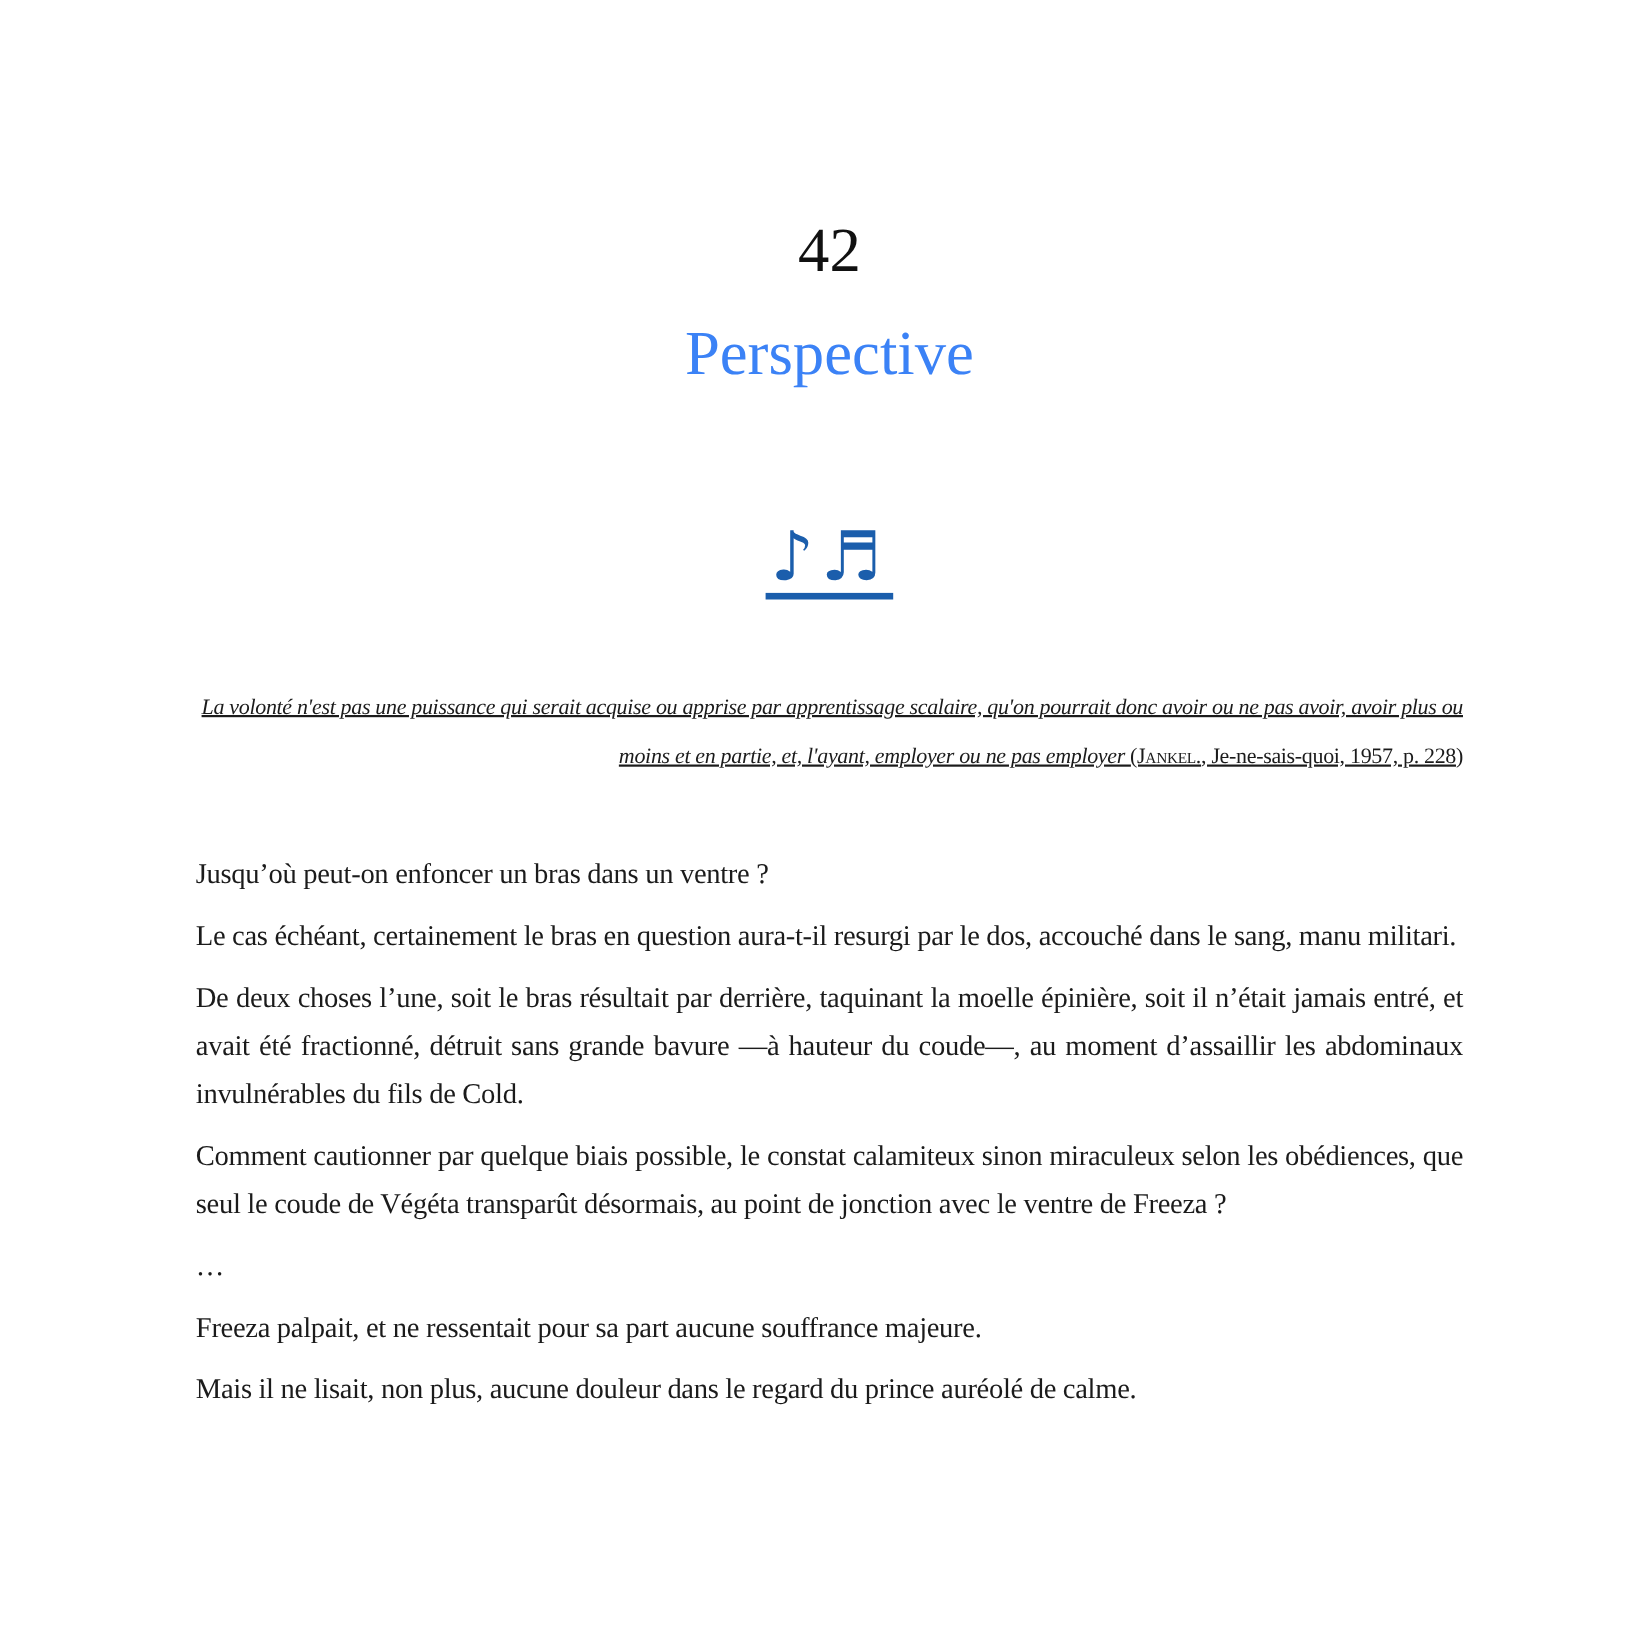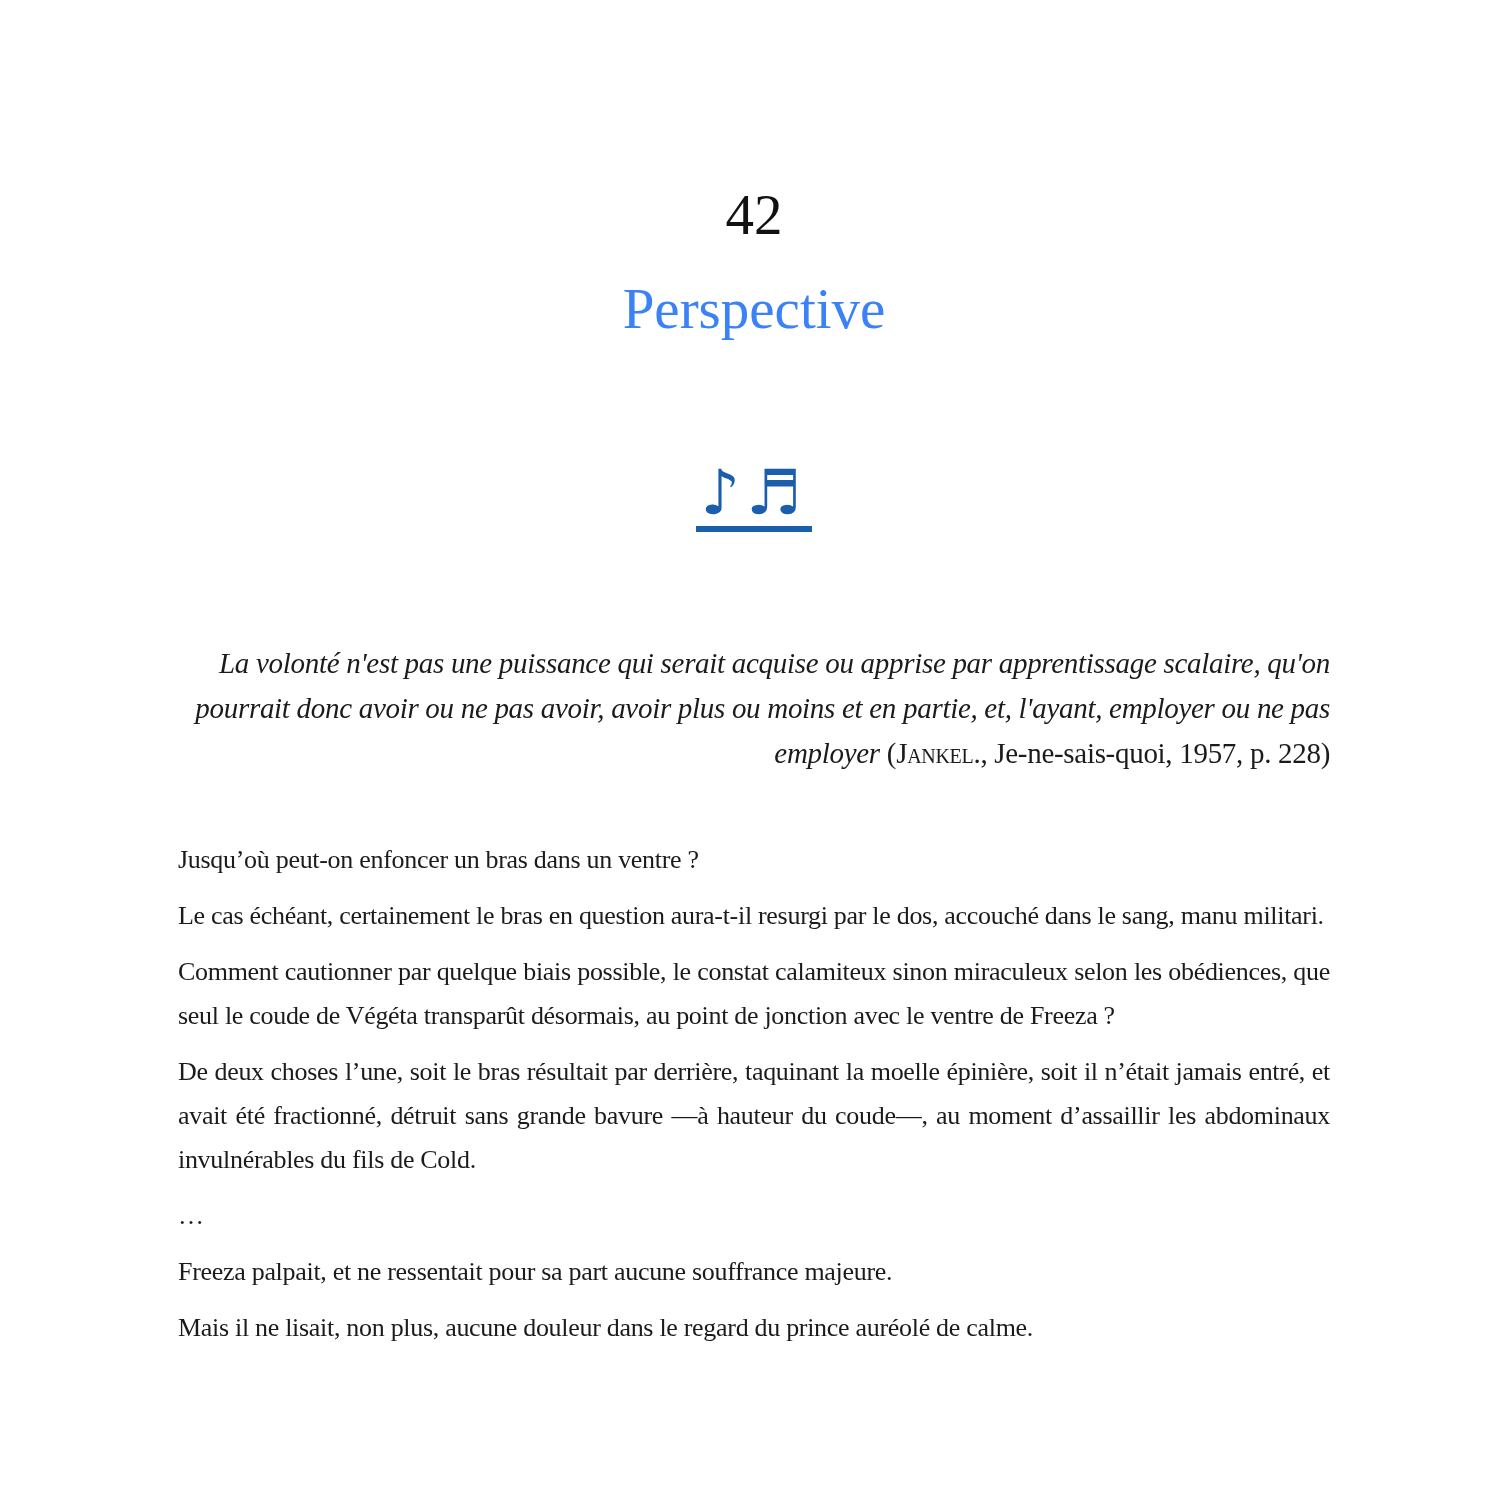--- a/index.html
+++ b/index.html
@@ -8,21 +8,21 @@
     height: 1500px;
     background: #ffffff;
     overflow: hidden;
     font-family: "Liberation Serif", serif;
     color: #1b1b1b;
   }
   .page {
     box-sizing: border-box;
     width: 1500px;
     height: 1500px;
-    padding: 0 170px 0 178px;
+    padding: 13px 170px 0 178px;
     overflow: hidden;
   }
   .chapter-number {
     margin: 186px 0 0 0;
     font-size: 57px;
     font-weight: normal;
     line-height: 1;
     text-align: center;
     color: #111111;
   }
@@ -45,26 +45,27 @@
     font-size: 62px;
     line-height: 1;
     letter-spacing: 6px;
     color: #1b5eac;
     text-decoration: none;
     border-bottom: 6px solid #1b5eac;
     padding: 0 4px 2px 4px;
     cursor: pointer;
   }
   .epigraph {
-    margin-top: 109px;
-    font-size: 29px;
+    margin-top: 76px;
+    font-size: 20px;
     line-height: 45px;
     letter-spacing: -0.3px;
     text-align: right;
     color: #1b1b1b;
+    text-decoration: underline;
   }
   .epigraph .quote { font-style: italic; }
   .epigraph .cite-name { font-style: normal; font-variant: small-caps; }
   .epigraph .cite-rest { font-style: normal; }
   .body-text { margin-top: 62px; }
   .para {
     margin: 0 0 12px 0;
     font-size: 26px;
     line-height: 44px;
     letter-spacing: -0.3px;
@@ -88,20 +89,20 @@
     </a>
   </div>
 
   <div class="epigraph">
     <span class="quote">La volonté n'est pas une puissance qui serait acquise ou apprise par apprentissage scalaire, qu'on pourrait donc avoir ou ne pas avoir, avoir plus ou moins et en partie, et, l'ayant, employer ou ne pas employer </span><span class="cite-name">(Jankel.</span><span class="cite-rest">, Je-ne-sais-quoi, 1957, p. 228)</span>
   </div>
 
   <div class="body-text">
     <p class="para">Jusqu’où peut-on enfoncer un bras dans un ventre ?</p>
     <p class="para">Le cas échéant, certainement le bras en question aura-t-il resurgi par le dos, accouché dans le sang, manu militari.</p>
+    <p class="para">De deux choses l’une, soit le bras résultait par derrière, taquinant la moelle épinière, soit il n’était jamais entré, et avait été fractionné, détruit sans grande bavure —à hauteur du coude—, au moment d’assaillir les abdominaux invulnérables du fils de Cold.</p>
     <p class="para">Comment cautionner par quelque biais possible, le constat calamiteux sinon miraculeux selon les obédiences, que seul le coude de Végéta transparût désormais, au point de jonction avec le ventre de Freeza ?</p>
-    <p class="para">De deux choses l’une, soit le bras résultait par derrière, taquinant la moelle épinière, soit il n’était jamais entré, et avait été fractionné, détruit sans grande bavure —à hauteur du coude—, au moment d’assaillir les abdominaux invulnérables du fils de Cold.</p>
     <p class="para">…</p>
     <p class="para">Freeza palpait, et ne ressentait pour sa part aucune souffrance majeure.</p>
     <p class="para">Mais il ne lisait, non plus, aucune douleur dans le regard du prince auréolé de calme.</p>
   </div>
 
 </div>
 
 </body></html>

